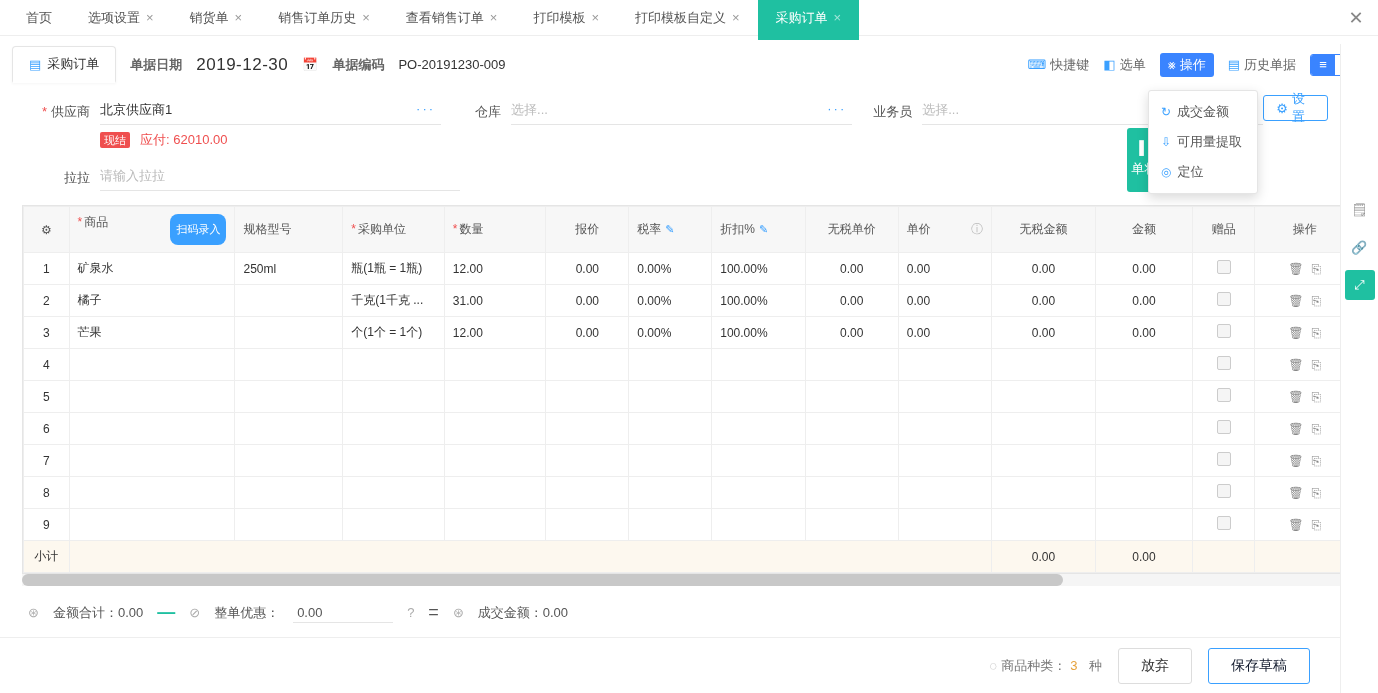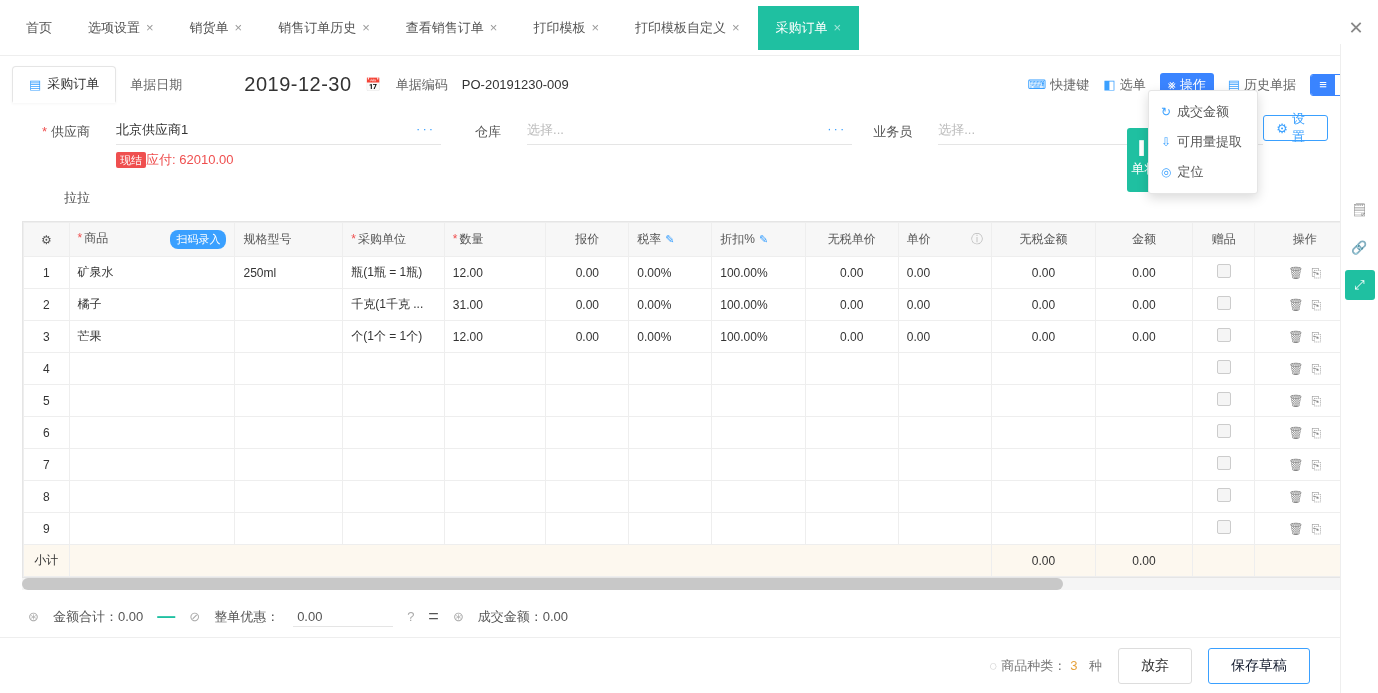--- a/index.html
+++ b/index.html
@@ -1,56 +1,56 @@
 <!DOCTYPE html>
 <html><head>
 <meta charset="utf-8">
 <style>
 * { margin:0; padding:0; box-sizing:border-box; font-family: -apple-system,"Helvetica Neue",Arial,sans-serif; }
 body { background:#fff; color:#333; font-size:13px; width:1378px; height:693px; overflow:hidden; position:relative;}
-.tabs { display:flex; align-items:center; height:56px; border-bottom:1px solid #eee; padding-left:8px;}
+.tabs { display:flex; align-items:center; height:36px; border-bottom:1px solid #eee; padding-left:8px;}
 .tab { padding:0 18px; height:44px; display:flex; align-items:center; gap:6px; color:#555; cursor:pointer;}
 .tab.active { background:#1fc0a1; color:#fff;}
 .tab .x{color:inherit; opacity:.6;}
 .global-close{ margin-left:auto; width:44px; display:flex; align-items:center; justify-content:center; font-size:18px; color:#888; cursor:pointer;}
 .header { display:flex; align-items:center; padding:10px 18px 6px 12px; gap:14px;}
 .pill { background:#fff; border:1px solid #e5e5e5; border-bottom:2px solid transparent; padding:8px 16px; border-radius:4px 4px 0 0; display:flex; align-items:center; gap:6px; box-shadow:0 1px 3px rgba(0,0,0,.04);}
 .doc-ico{color:#3aa0ff;}
-.lbl{color:#666;}
-.dateval{font-size:20px; letter-spacing:.5px;margin-left:48px;}
+.lbl{color:#666;font-weight:bold;}
+.dateval{font-size:17px; letter-spacing:.5px;}
 .cal-ico{color:#3aa0ff;}
 .header-right{margin-left:auto; display:flex; align-items:center; gap:14px;}
 .hr-item{display:flex; align-items:center; gap:4px; color:#666; cursor:pointer;}
 .hr-btn{background:#3a84ff; color:#fff; padding:3px 8px; border-radius:3px; display:flex; align-items:center; gap:4px;}
 .view-toggle{display:flex; border:1px solid #3a84ff; border-radius:3px; overflow:hidden;}
 .vt{width:24px; height:20px; display:flex; align-items:center; justify-content:center;}
 .vt.on{background:#3a84ff; color:#fff;}
 .form-row{display:flex; padding:4px 30px 0 30px; position:relative;}
-.fgroup{width:430px; display:flex; align-items:flex-start; gap:26px; padding:6px 0;}
+.fgroup{width:430px; display:flex; align-items:flex-start; gap:10px; padding:6px 0;}
 .flabel{width:60px; text-align:right; color:#555; padding-top:4px;}
 .req::before{content:"*"; color:#ef4f4f; margin-right:4px;}
 .fval{flex:1; border-bottom:1px solid #e5e5e5; min-height:26px; padding:2px 0; color:#333; position:relative;}
 .ph{color:#bbb;}
 .dots{position:absolute; right:6px; top:2px; color:#3aa0ff; letter-spacing:2px; cursor:pointer;}
-.badge{background:#ef4f4f; color:#fff; font-size:11px; padding:2px 4px; border-radius:2px; margin-right:0;}
+.badge{background:#ef4f4f; color:#fff; font-size:11px; padding:2px 4px; border-radius:2px; margin-right:10px;}
 .pay{color:#ef4f4f;}
 .settings-btn{border:1px solid #3aa0ff; color:#3aa0ff; padding:4px 12px; border-radius:3px; display:flex; align-items:center; gap:4px; cursor:pointer; height:26px;}
 .teal-tip{position:absolute; right:128px; top:128px; background:#1fc0a1; color:#fff; padding:10px 18px 12px 12px; border-radius:3px; font-size:13px; line-height:1.6; max-width:210px;}
 .teal-tip::before{content:"▌"; color:#fff; margin-right:2px;}
 .dropdown{position:absolute; right:120px; top:90px; background:#fff; border:1px solid #e5e5e5; box-shadow:0 4px 12px rgba(0,0,0,.15); border-radius:3px; width:110px; padding:6px 0; z-index:20;}
 .dd-item{padding:6px 12px; display:flex; align-items:center; gap:6px; color:#555; cursor:pointer;}
 .dd-ico{color:#3aa0ff; font-size:12px;}
 .grid-wrap{margin:8px 22px 0 22px; border:1px solid #e5e5e5;}
 table{border-collapse:collapse; width:100%; table-layout:fixed;}
 th,td{border:1px solid #eee; padding:7px 8px; font-size:12px; text-align:left; overflow:hidden; white-space:nowrap; text-overflow:ellipsis;}
 th{background:#f7f7f7; font-weight:500; color:#555;}
 .rt{text-align:center;}
 .ct{text-align:center;}
 th .req-s{color:#ef4f4f; margin-right:2px;}
-.scan{background:#3aa0ff; color:#fff; font-size:11px; padding:2px 6px; border-radius:8px; float:right;}
+.scan{background:#3aa0ff; color:#fff; font-size:11px; padding:8px 6px; border-radius:8px; float:right;}
 .edit-s{color:#3aa0ff; font-size:11px; margin-left:4px;}
 .cb{width:14px; height:14px; border:1px solid #ccc; border-radius:2px; display:inline-block; background:#f5f5f5;}
 .op-ico{color:#888; margin:0 4px; cursor:pointer;}
 .subtotal td{background:#fdf8ef;}
 .scroll{height:12px; background:#f5f5f5; position:relative; margin:0 22px;}
 .scroll-thumb{position:absolute; left:0; top:0; height:12px; width:78%; background:#c8c8c8; border-radius:6px;}
 .totals{display:flex; align-items:center; gap:14px; padding:16px 28px; color:#555;}
 .t-ico{color:#aaa;}
 .t-sep{color:#1fc0a1; font-weight:bold; font-size:18px;}
 .t-input{border-bottom:1px solid #e5e5e5; min-width:100px; display:inline-block; padding:2px 4px;}
@@ -159,20 +159,21 @@
   <div style="margin-left:auto; padding-top:2px; padding-right:20px;">
     <div class="settings-btn">
         <span>⚙</span>
         <span>设置</span>
       </div>
   </div>
 </div>
 <div class="form-row">
   <div class="fgroup">
     <div class="flabel">拉拉</div>
+    <div class="fval"><span class="ph">请输入拉拉</span></div>
   </div>
 </div>
 
 <div class="teal-tip">
   <span>以销定采，您</span><br>
   <span style="margin-left:-8px">单将商品快速...</span>
 </div>
 
 <div class="dropdown">
   <div class="dd-item">

